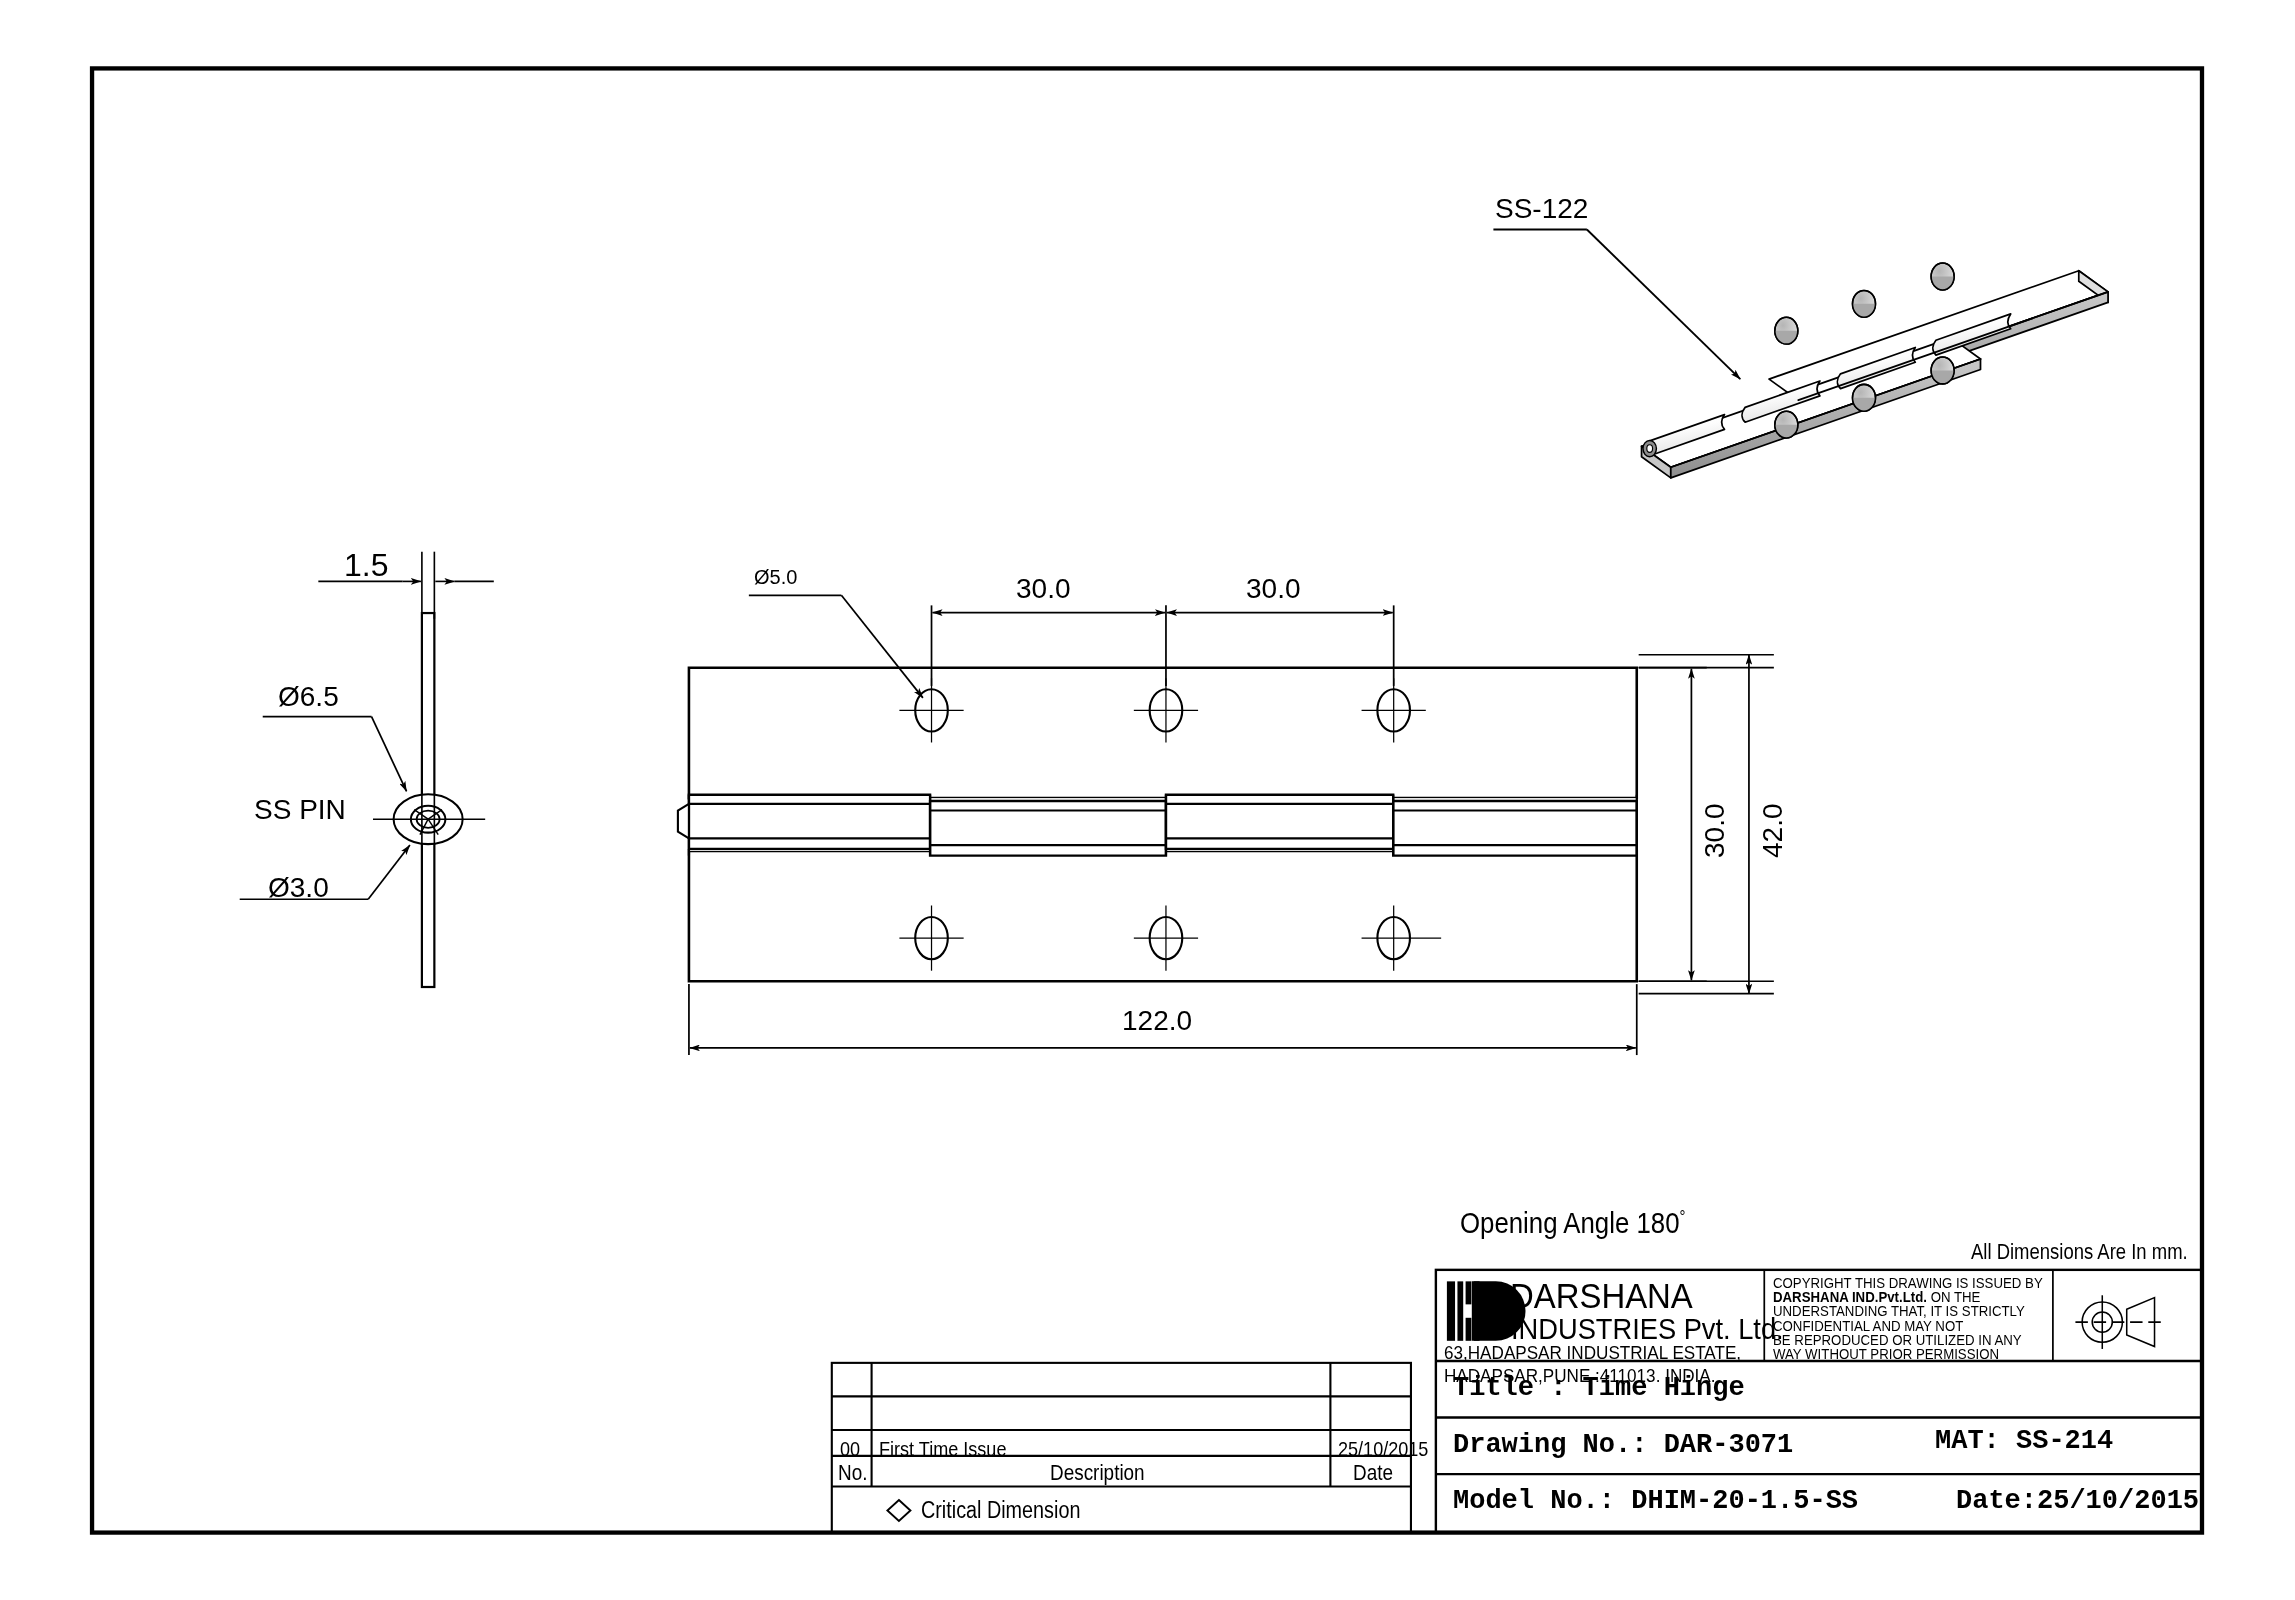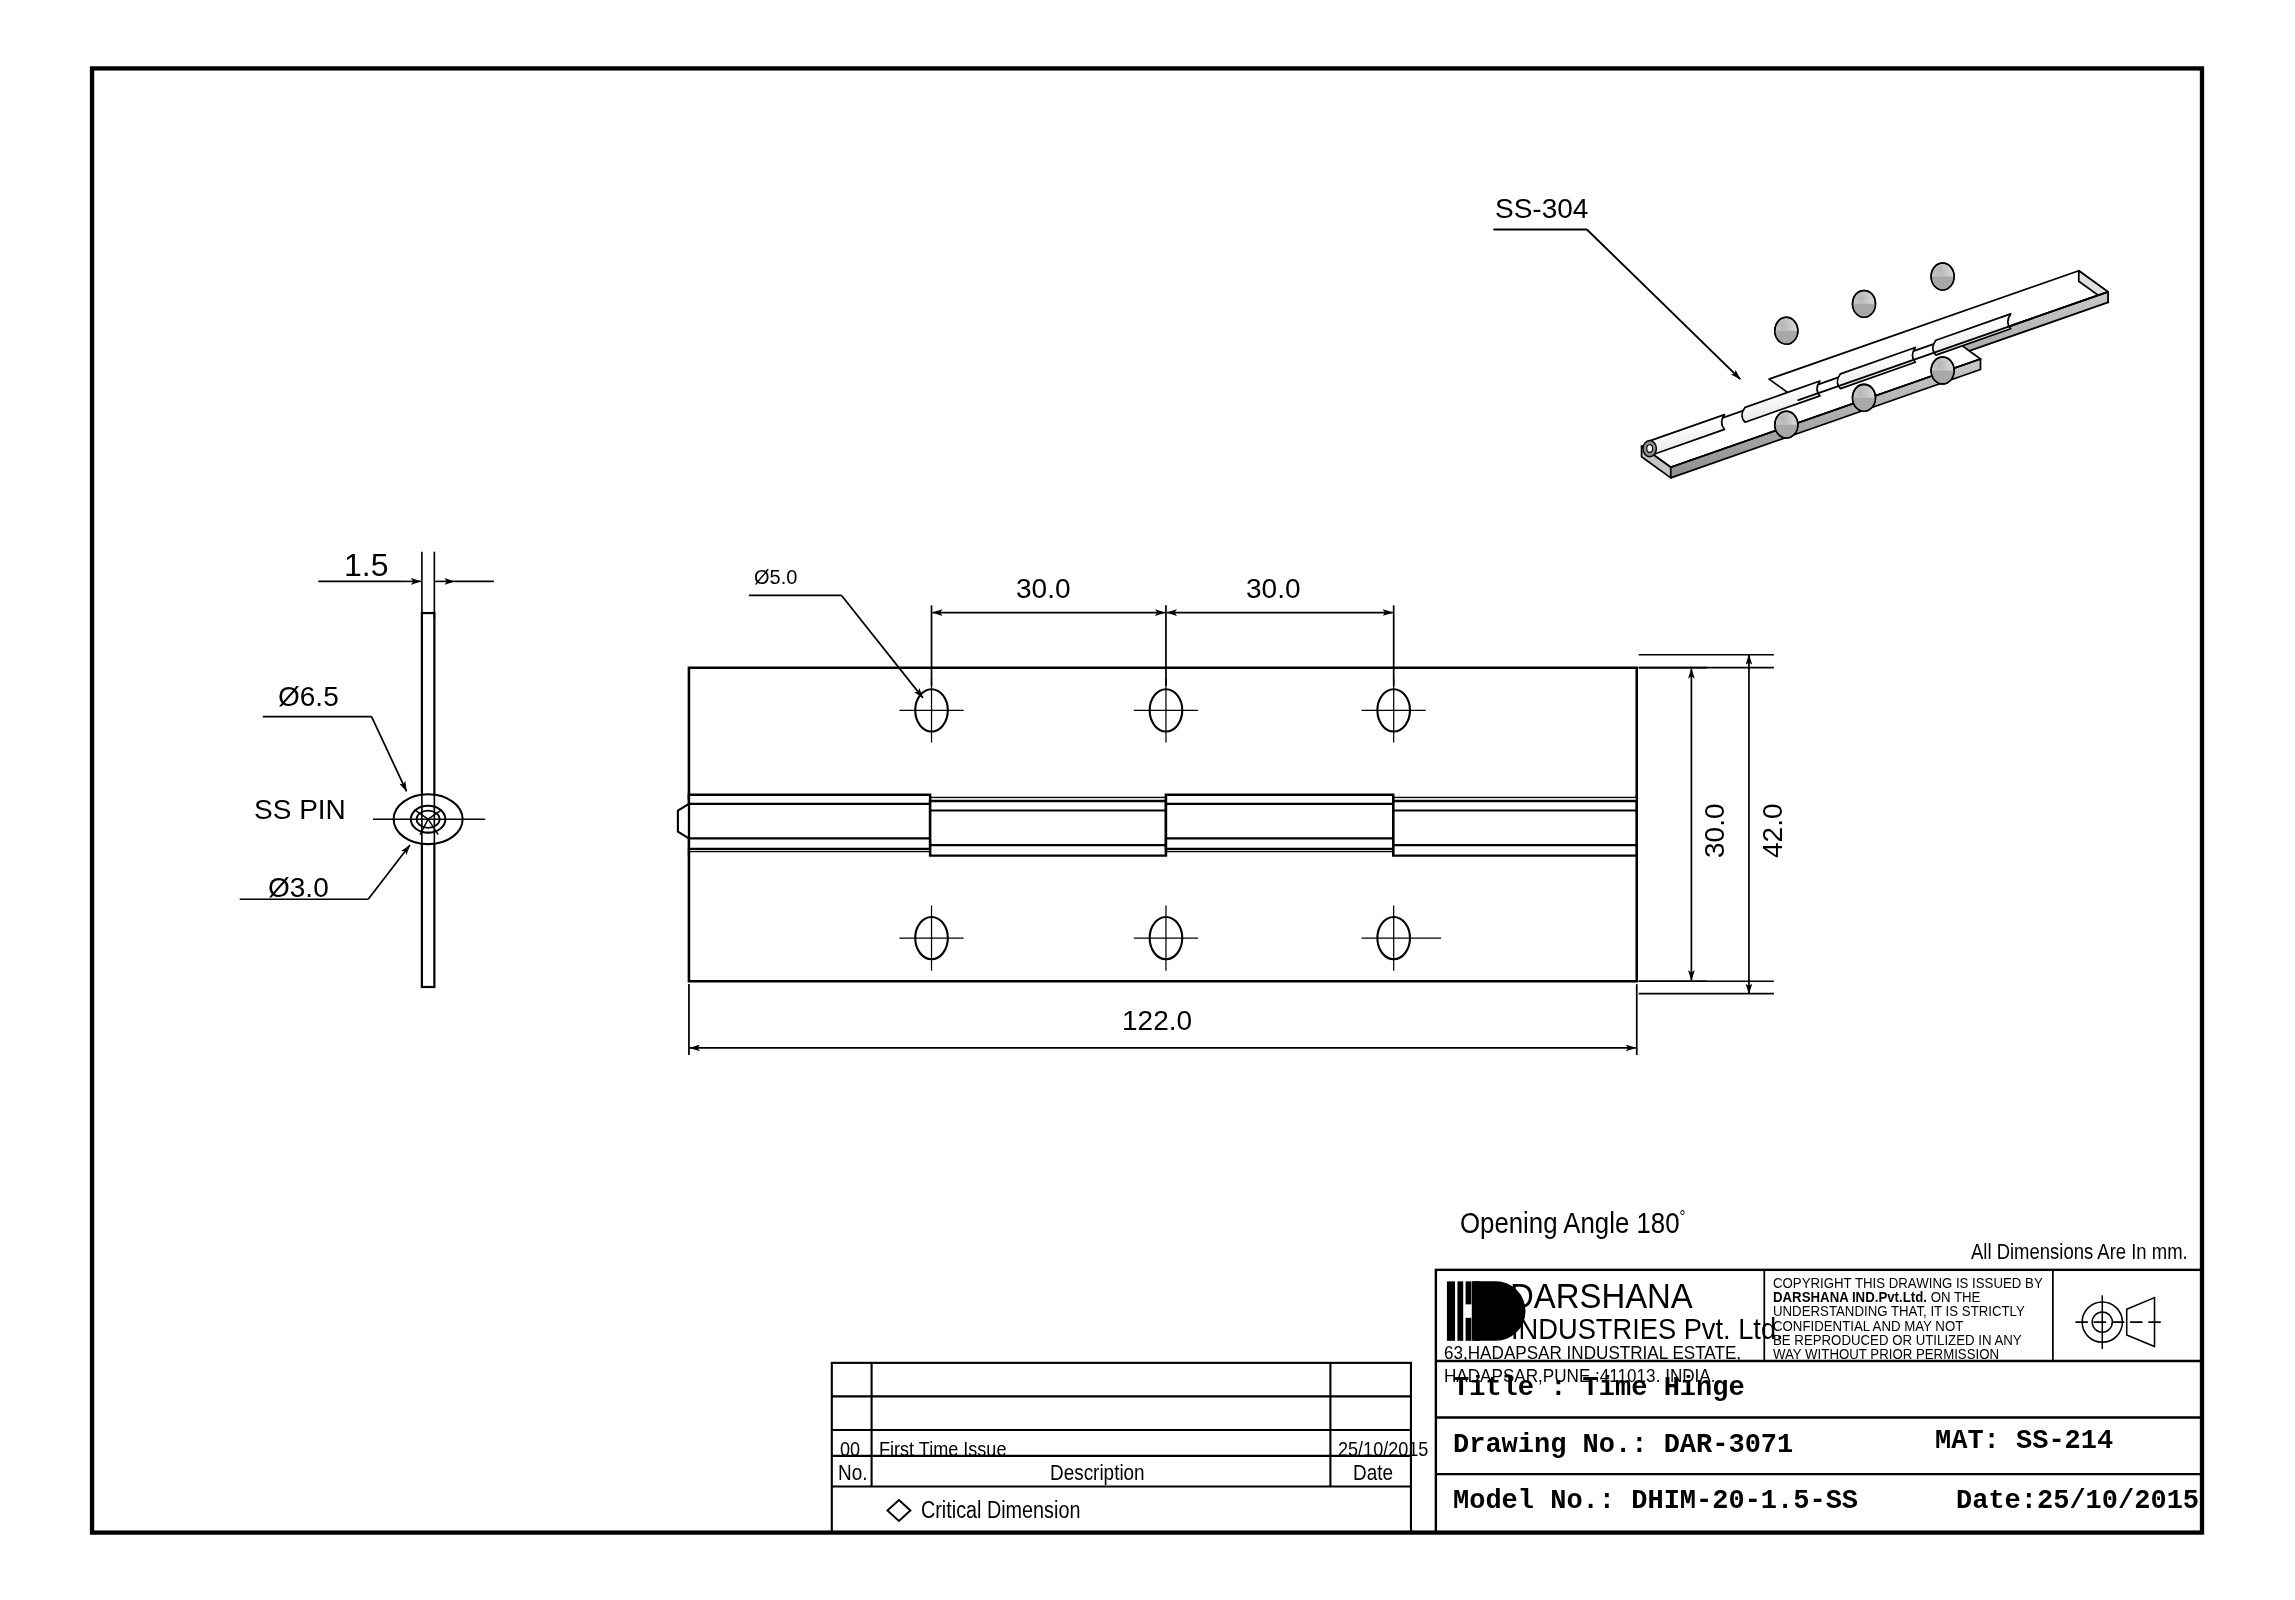--- a/index.html
+++ b/index.html
@@ -355,21 +355,21 @@
       <rect x="3018" y="2672" width="17" height="124"></rect>
       <rect x="3040" y="2672" width="12" height="124"></rect>
       <rect x="3057" y="2672" width="12" height="48"></rect>
       <rect x="3057" y="2748" width="12" height="48"></rect>
       <rect x="3074" y="2672" width="12" height="48"></rect>
       <rect x="3074" y="2748" width="12" height="48"></rect>
     </g>
 
   </svg>
 
-  <div class="txt dim" style="left:1495px; top:195px; font-size:28px;">SS-304</div>
+  <div class="txt dim" style="left:1495px; top:195px; font-size:28px;">SS-122</div>
 
   <div class="txt dim" style="left:344px; top:549px; font-size:32px;">1.5</div>
 
   <div class="txt dim" style="left:278px; top:683px; font-size:28px;text-align:center;">Ø6.5</div>
 
   <div class="txt dim" style="left:254px; top:796px; font-size:28px;">SS PIN</div>
   <div class="txt dim" style="left:268px; top:874px; font-size:28px;">Ø3.0</div>
 
   <div class="txt dim" style="left:754px; top:567px; font-size:20px;">Ø5.0</div>
 

